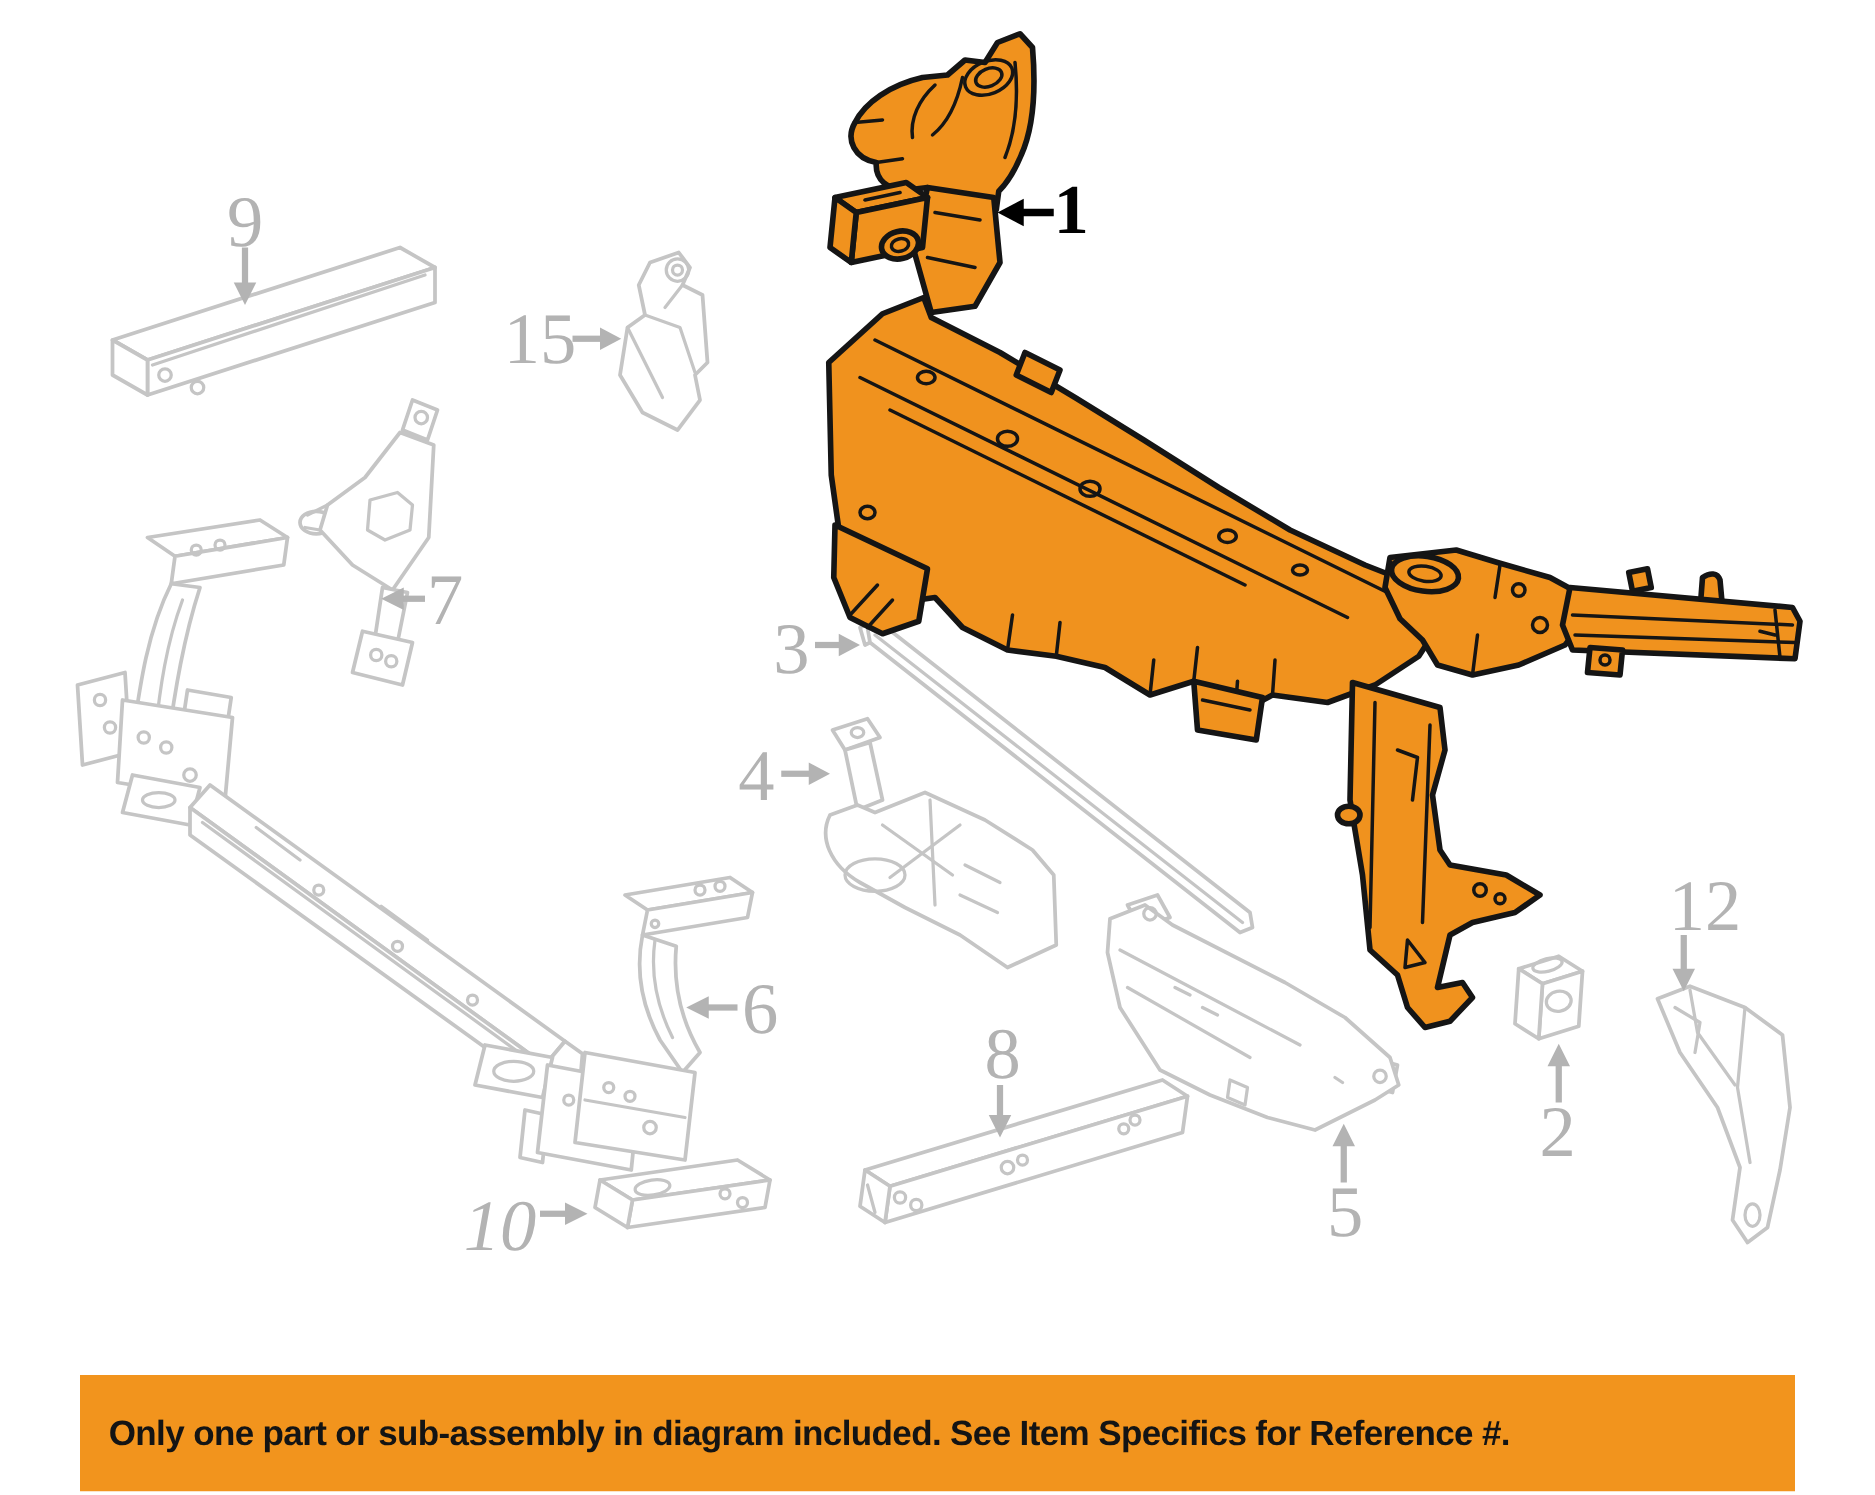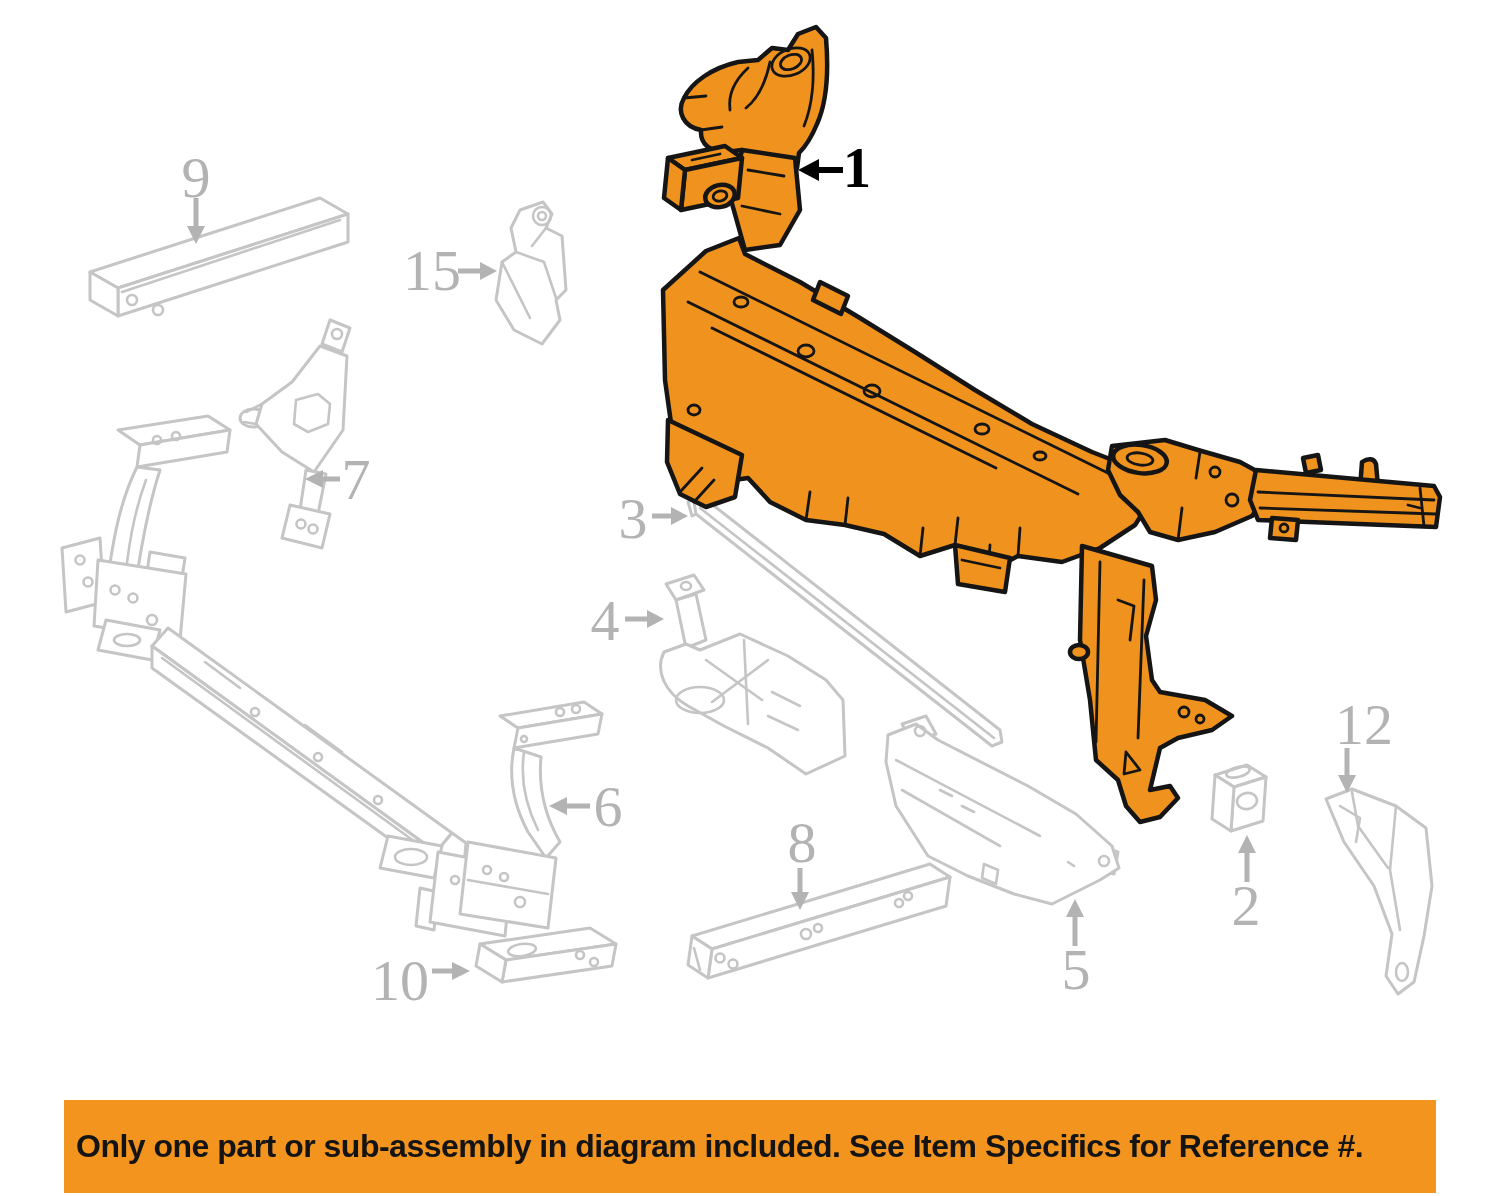--- a/index.html
+++ b/index.html
@@ -24,30 +24,30 @@
   .callout.dark{color:#000000;font-weight:700;font-size:56px;}
   .c1{left:857px;top:168px;}
   .c2{left:1246px;top:906px;}
   .c3{left:633px;top:519px;}
   .c4{left:605px;top:621px;}
   .c5{left:1076px;top:970px;}
   .c6{left:608px;top:807px;}
   .c7{left:356px;top:480px;}
   .c8{left:802px;top:843px;}
   .c9{left:196px;top:178px;}
-  .c10{left:400px;top:981px;}
+  .c10{left:400px;top:981px;font-style:italic;}
   .c11{left:432px;top:271px;}
   .c12{left:1364px;top:725px;}
 
   
   .banner{position:absolute;left:64px;top:1100px;width:1372px;height:93px;
           background:#f2941d;color:#141414;box-sizing:border-box;
           display:flex;flex-direction:column;justify-content:center;gap:5px;
-          padding-left:12px;font-family:"Liberation Sans", sans-serif;
-          font-weight:700;font-size:32px;letter-spacing:-0.5px;white-space:nowrap;}
+          padding-left:23px;font-family:"Liberation Sans", sans-serif;
+          font-weight:700;font-size:28px;letter-spacing:-0.5px;white-space:nowrap;}
   .banner .bline{display:block;}
 </style>
 </head>
 <body>
 
 <div class="stage">
 
 <svg class="art" width="1500" height="1196" viewBox="0 0 1500 1196">
 
   <g>

